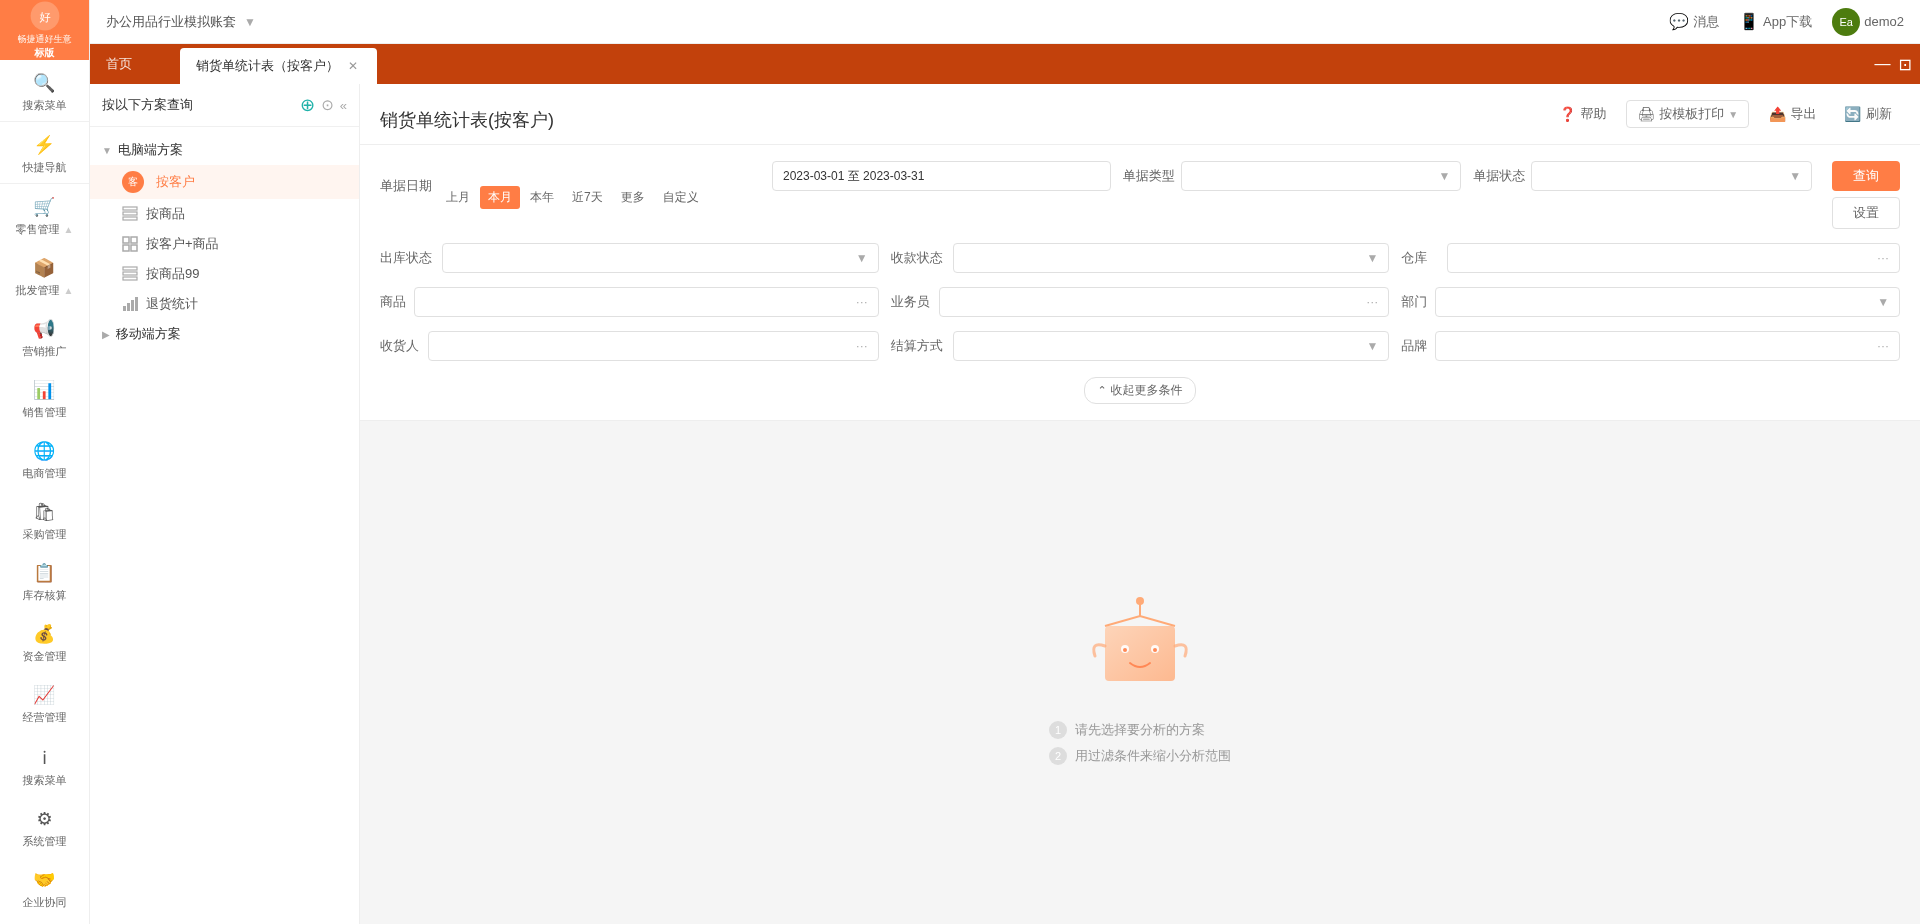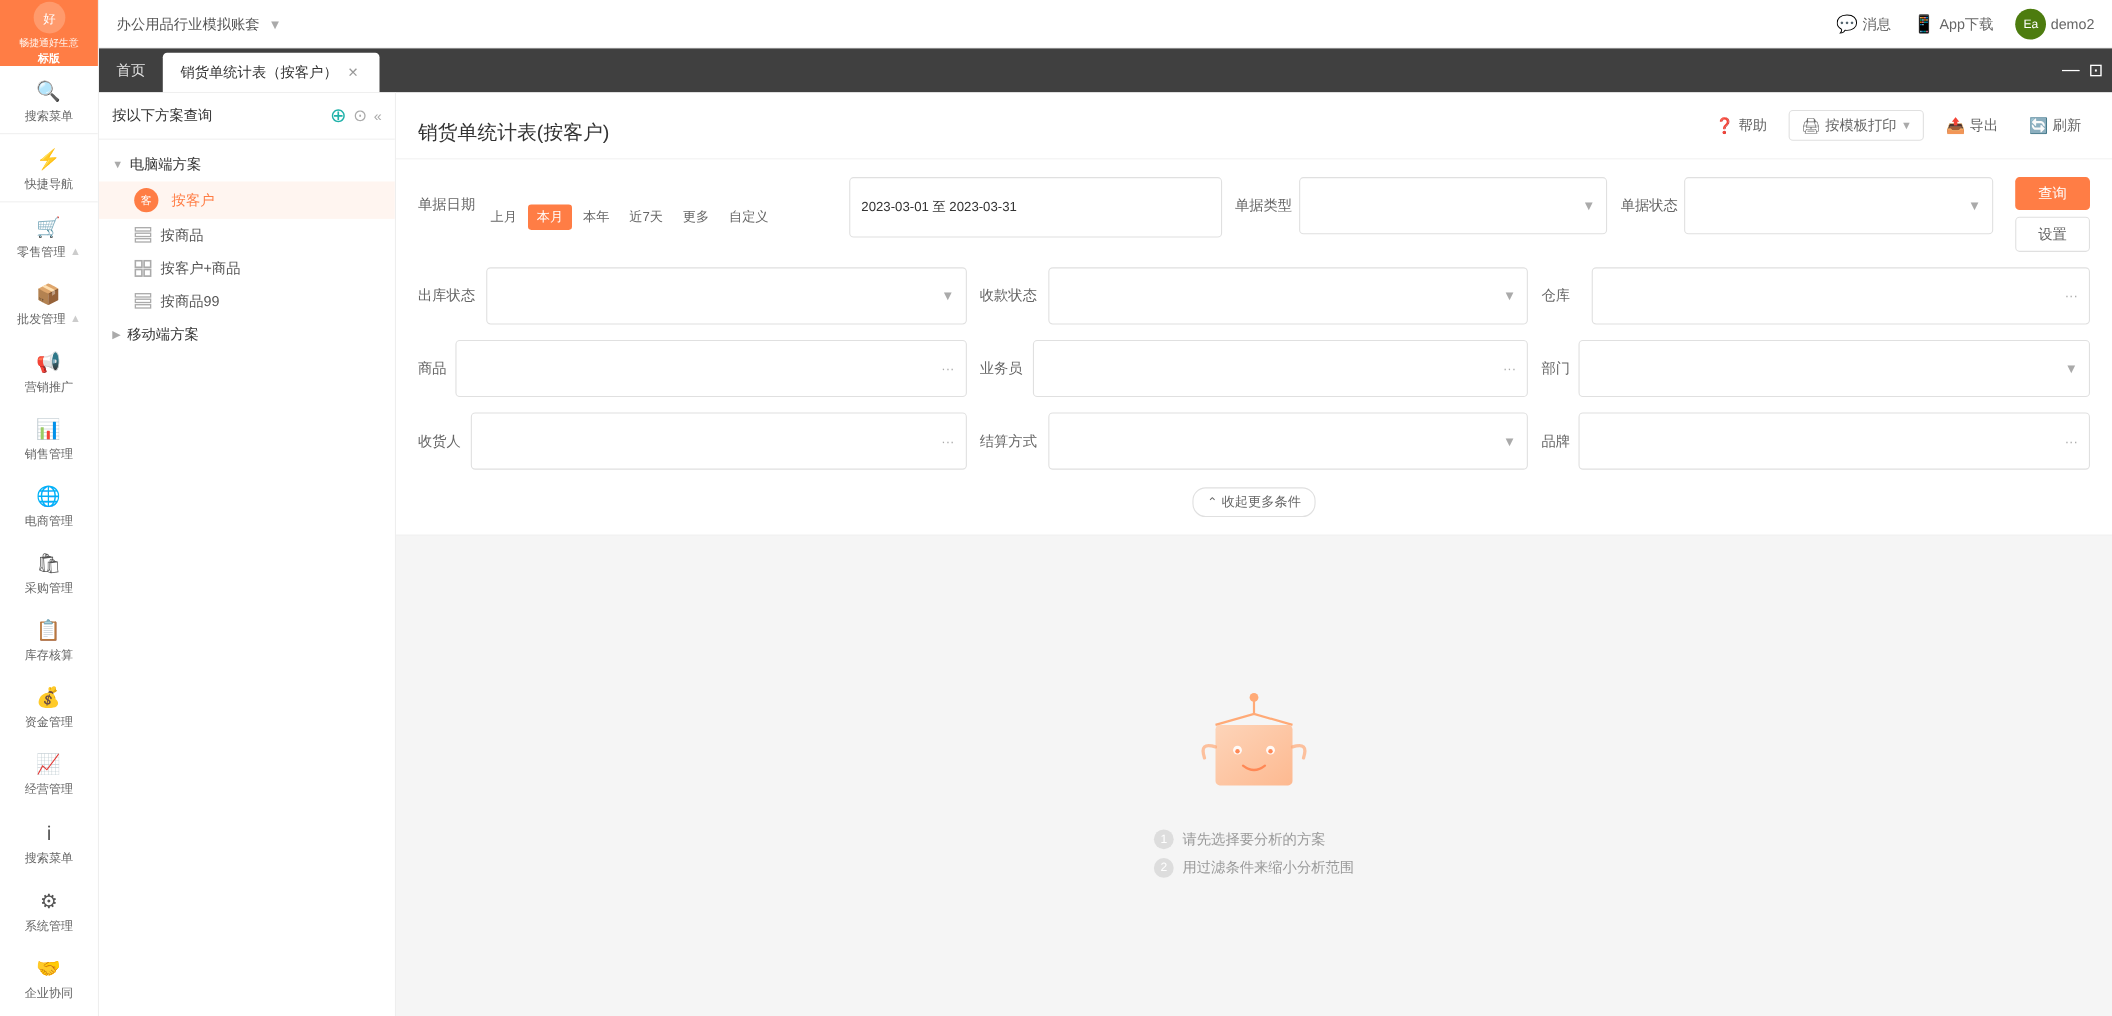--- a/index.html
+++ b/index.html
@@ -14,21 +14,21 @@
     .main { flex: 1; display: flex; flex-direction: column; height: 924px; overflow: hidden; }
 
     
     .topbar { height: 44px; background: #fff; display: flex; align-items: center; justify-content: space-between; padding: 0 16px; border-bottom: 1px solid #eee; }
     .topbar-left { display: flex; align-items: center; gap: 8px; color: #666; font-size: 13px; }
     .topbar-right { display: flex; align-items: center; gap: 20px; color: #666; font-size: 13px; }
     .topbar-right-item { display: flex; align-items: center; gap: 4px; cursor: pointer; }
     .avatar { width: 28px; height: 28px; border-radius: 50%; background: #4d7c0f; display: flex; align-items: center; justify-content: center; color: #fff; font-size: 12px; overflow: hidden; }
 
     
-    .tabbar { height: 40px; background: #404040; display: flex; align-items: center; padding: 0 0; }
+    .tabbar { height: 40px; background: #c2410c; display: flex; align-items: center; padding: 0 0; gap: 32px; }
     .tab { height: 40px; padding: 0 16px; display: flex; align-items: center; gap: 6px; cursor: pointer; font-size: 13px; color: rgba(255,255,255,0.85); }
     .tab.home { background: transparent; }
     .tab.active { background: #fff; color: #333; border-radius: 4px 4px 0 0; margin-top: 4px; }
     .tab-close { width: 16px; height: 16px; display: flex; align-items: center; justify-content: center; border-radius: 50%; font-size: 11px; cursor: pointer; }
     .tabbar-actions { margin-left: auto; display: flex; align-items: center; gap: 8px; padding-right: 8px; color: #fff; }
     .tabbar-actions span { cursor: pointer; font-size: 16px; }
 
     
     .content { flex: 1; display: flex; overflow: hidden; background: #f5f5f5; }
 
@@ -51,21 +51,21 @@
     .query-main { flex: 1; display: flex; flex-direction: column; overflow: hidden; }
 
     
     .page-header { background: #fff; padding: 12px 20px; display: flex; align-items: center; justify-content: space-between; border-bottom: 1px solid #eee; }
     .page-title { font-size: 18px; color: #333; font-weight: 500; margin-top: 12px; }
     .page-actions { display: flex; align-items: center; gap: 12px; }
     .page-action-btn { display: flex; align-items: center; gap: 4px; color: #666; font-size: 13px; cursor: pointer; padding: 4px 8px; }
 
     
     .filter-area { background: #fff; padding: 16px 20px; border-bottom: 1px solid #eee; }
-    .filter-control { flex: 1; border: 1px solid #e0e0e0; border-radius: 4px; padding: 18px 10px; font-size: 13px; color: #333; display: flex; align-items: center; justify-content: space-between; background: #fff; min-height: 30px; }
+    .filter-control { flex: 1; border: 1px solid #e0e0e0; border-radius: 4px; padding: 5px 10px; font-size: 13px; color: #333; display: flex; align-items: center; justify-content: space-between; background: #fff; min-height: 30px; }
     .filter-control .chevron { color: #aaa; font-size: 12px; }
     .filter-control .more-btn { color: #aaa; font-size: 12px; cursor: pointer; }
     .date-btn { padding: 4px 8px; font-size: 12px; color: #666; cursor: pointer; border-radius: 3px; margin-top: 24px; }
     .date-btn.active { background: #ff7d45; color: #fff; border-radius: 3px; }
     .collapse-btn { display: flex; align-items: center; gap: 4px; color: #666; font-size: 12px; cursor: pointer; padding: 4px 12px; border: 1px solid #e0e0e0; border-radius: 12px; background: #fff; }
 
     
     .action-btns { display: flex; flex-direction: column; gap: 6px; padding: 12px 0 0 8px; }
     .btn-query { background: #ff7d45; color: #fff; border: none; padding: 6px 20px; border-radius: 4px; font-size: 13px; cursor: pointer; }
     .btn-settings { background: #fff; color: #666; border: 1px solid #e0e0e0; padding: 6px 20px; border-radius: 4px; font-size: 13px; cursor: pointer; }
@@ -268,20 +268,31 @@
             <span class="tree-item-icon" style="color:#aaa;">
               <svg width="16" height="16" viewBox="0 0 16 16">
                   <rect x="1" y="1" width="14" height="3" fill="none" stroke="#aaa" stroke-width="1.2"></rect>
                   <rect x="1" y="6" width="14" height="3" fill="none" stroke="#aaa" stroke-width="1.2"></rect>
                   <rect x="1" y="11" width="14" height="3" fill="none" stroke="#aaa" stroke-width="1.2"></rect>
                 </svg>
             </span>
             <span>按商品99</span>
           </div>
 
+          <div class="tree-item">
+            <span class="tree-item-icon" style="color:#aaa;">
+              <svg width="16" height="16" viewBox="0 0 16 16">
+                  <rect x="1" y="10" width="3" height="5" fill="#aaa"></rect>
+                  <rect x="5" y="7" width="3" height="8" fill="#aaa"></rect>
+                  <rect x="9" y="4" width="3" height="11" fill="#aaa"></rect>
+                  <rect x="13" y="1" width="3" height="14" fill="#aaa"></rect>
+                </svg>
+            </span>
+            <span>退货统计</span>
+          </div>
         </div>
 
         <div class="tree-group">
           <div class="tree-group-header">
             <span class="tree-group-arrow">▶</span>
             <span>移动端方案</span>
           </div>
         </div>
       </div>
     </div>

